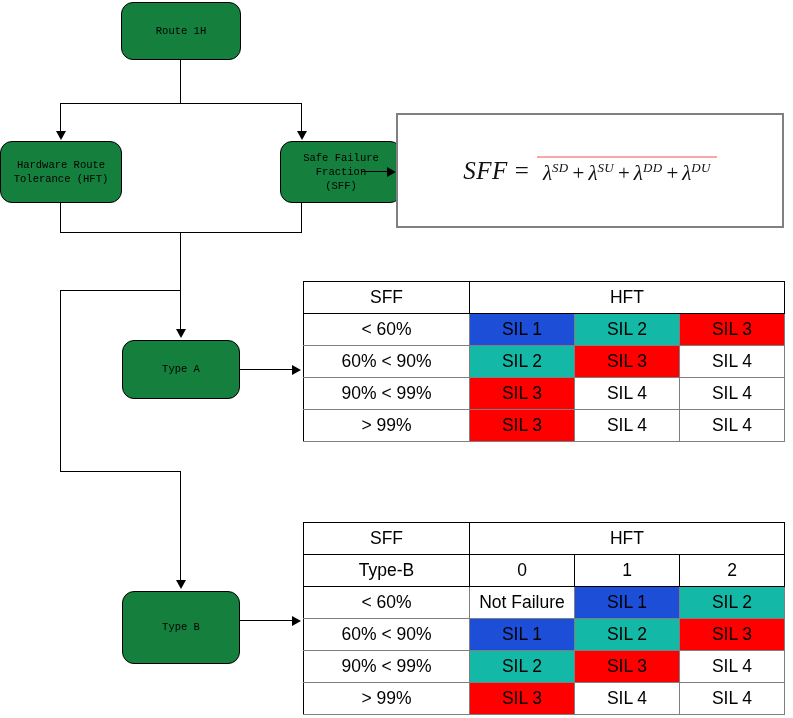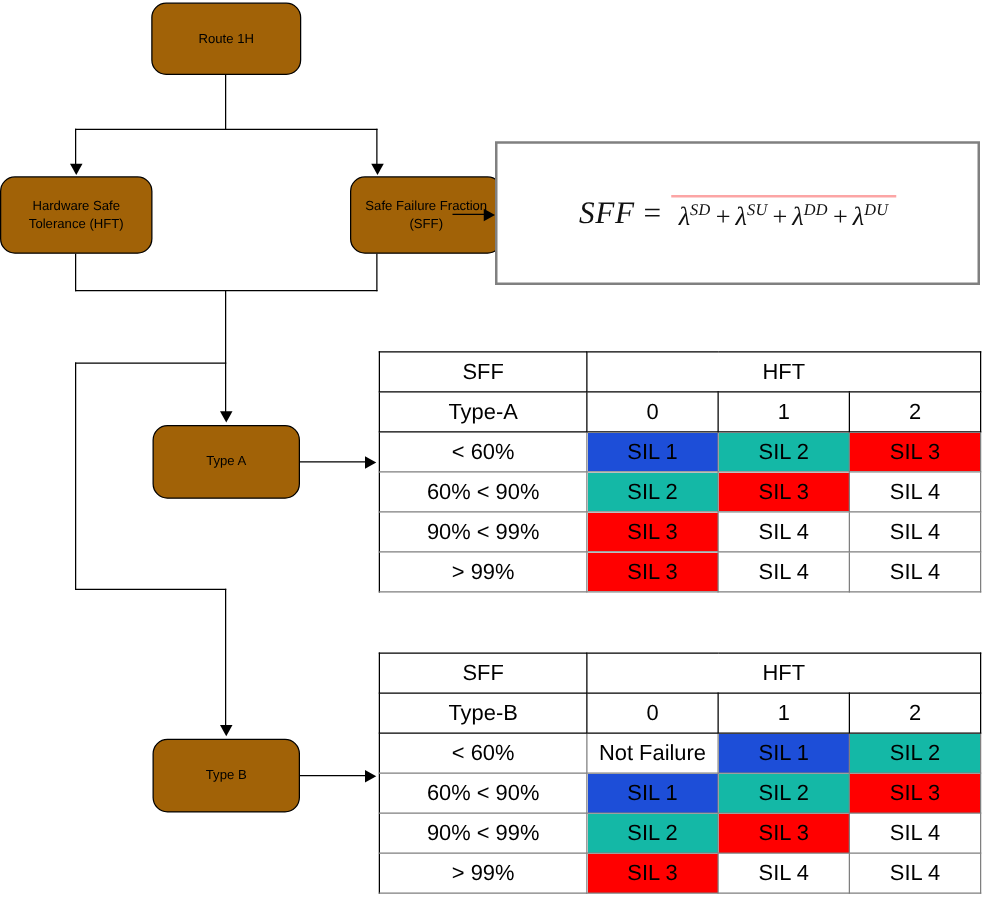--- a/index.html
+++ b/index.html
@@ -17,36 +17,36 @@
     background: #ffffff;
     overflow: hidden;
   }
 
   
   .node {
     position: absolute;
     box-sizing: border-box;
     border: 1.6px solid #000000;
     border-radius: 12px;
-    background: #a16207;
+    background: #15803d;
     display: flex;
     align-items: center;
     justify-content: center;
     text-align: center;
     line-height: 1.35;
     color: #000000;
-    font-family: Liberation Sans, sans-serif;
+    font-family: Liberation Mono, monospace;
   }
   .node-label { display: block; white-space: pre-line; }
 
   #node-route    { left: 121px; top: 2px;   width: 120px; height: 58px;  font-size: 10.5px; }
   #node-hft      { left: 0px;   top: 141px; width: 122px; height: 62px;  font-size: 10.5px; }
   #node-sff      { left: 240px; top: 141px; width: 122px; height: 62px;  font-size: 10.5px; margin-left: 40px; }
   #node-type-a   { left: 122px; top: 340px; width: 118px; height: 59px;  font-size: 10.5px; align-items: center; }
-  #node-type-b   { left: 122px; top: 591px; width: 118px; height: 59px;  font-size: 10.5px; }
+  #node-type-b   { left: 122px; top: 591px; width: 118px; height: 73px;  font-size: 10.5px; }
 
   
   .ln {
     position: absolute;
     background: #000000;
   }
   .ln-v { width: 1.4px; }
   .ln-h { height: 1.4px; }
 
   .arrowhead {
@@ -159,21 +159,21 @@
 </head>
 <body>
 
 <div id="canvas">
 
   <div class="node" id="node-route">
     <span class="node-label">Route 1H</span>
   </div>
 
   <div class="node" id="node-hft">
-    <span class="node-label">Hardware Safe
+    <span class="node-label">Hardware Route
 Tolerance (HFT)</span>
   </div>
 
   <div class="node" id="node-sff">
     <span class="node-label">Safe Failure Fraction
 (SFF)</span>
   </div>
 
   <div class="node" id="node-type-a">
     <span class="node-label">Type A</span>
@@ -232,26 +232,20 @@
       <col class="col-label">
         <col class="col-hft">
         <col class="col-hft">
         <col class="col-hft">
     </colgroup>
     <tbody>
         <tr class="row-head-top">
           <td class="lbl hdr-sff">SFF</td>
           <td class="hdr-hft" colspan="3">HFT</td>
         </tr>
-        <tr class="row-head-sub">
-          <td class="lbl">Type-A</td>
-          <td>0</td>
-          <td>1</td>
-          <td>2</td>
-        </tr>
         <tr>
           <td class="lbl">&lt; 60%</td>
           <td class="cell-yellow">SIL 1</td>
           <td class="cell-blue">SIL 2</td>
           <td class="cell-red">SIL 3</td>
         </tr>
         <tr>
           <td class="lbl">60% &lt; 90%</td>
           <td class="cell-blue">SIL 2</td>
           <td class="cell-red">SIL 3</td>

